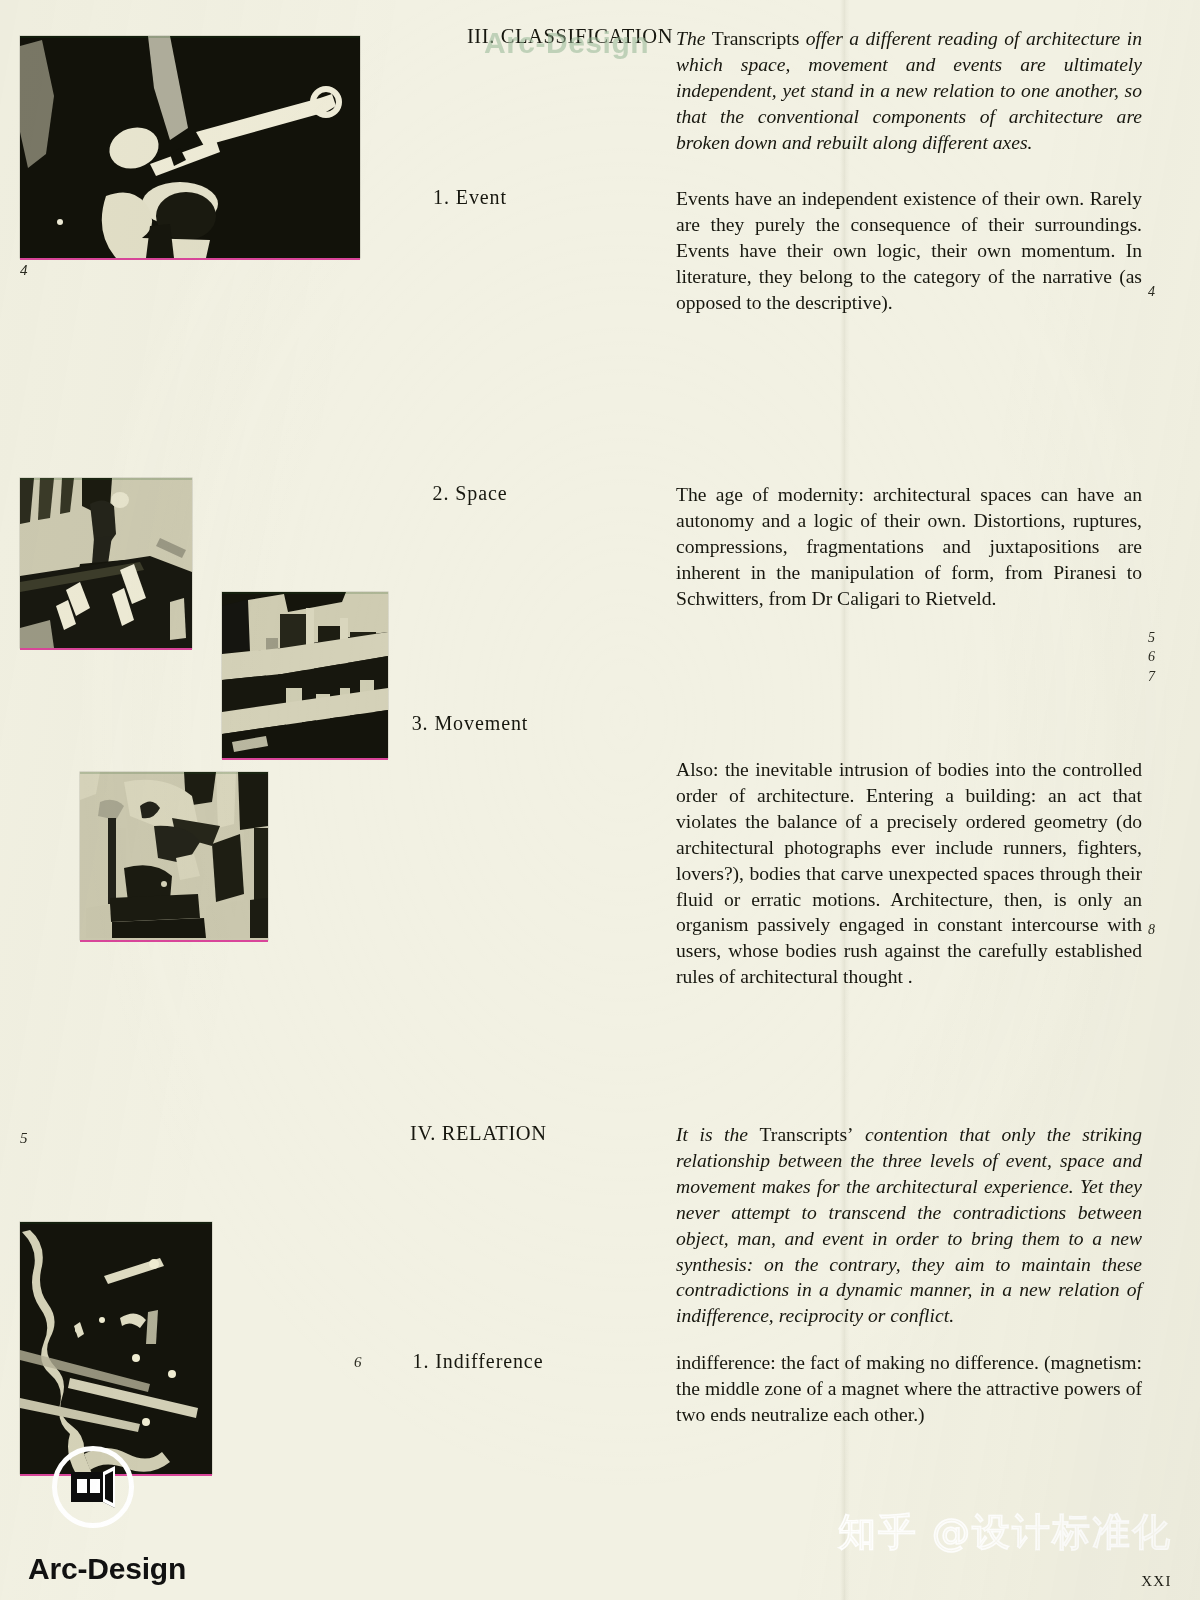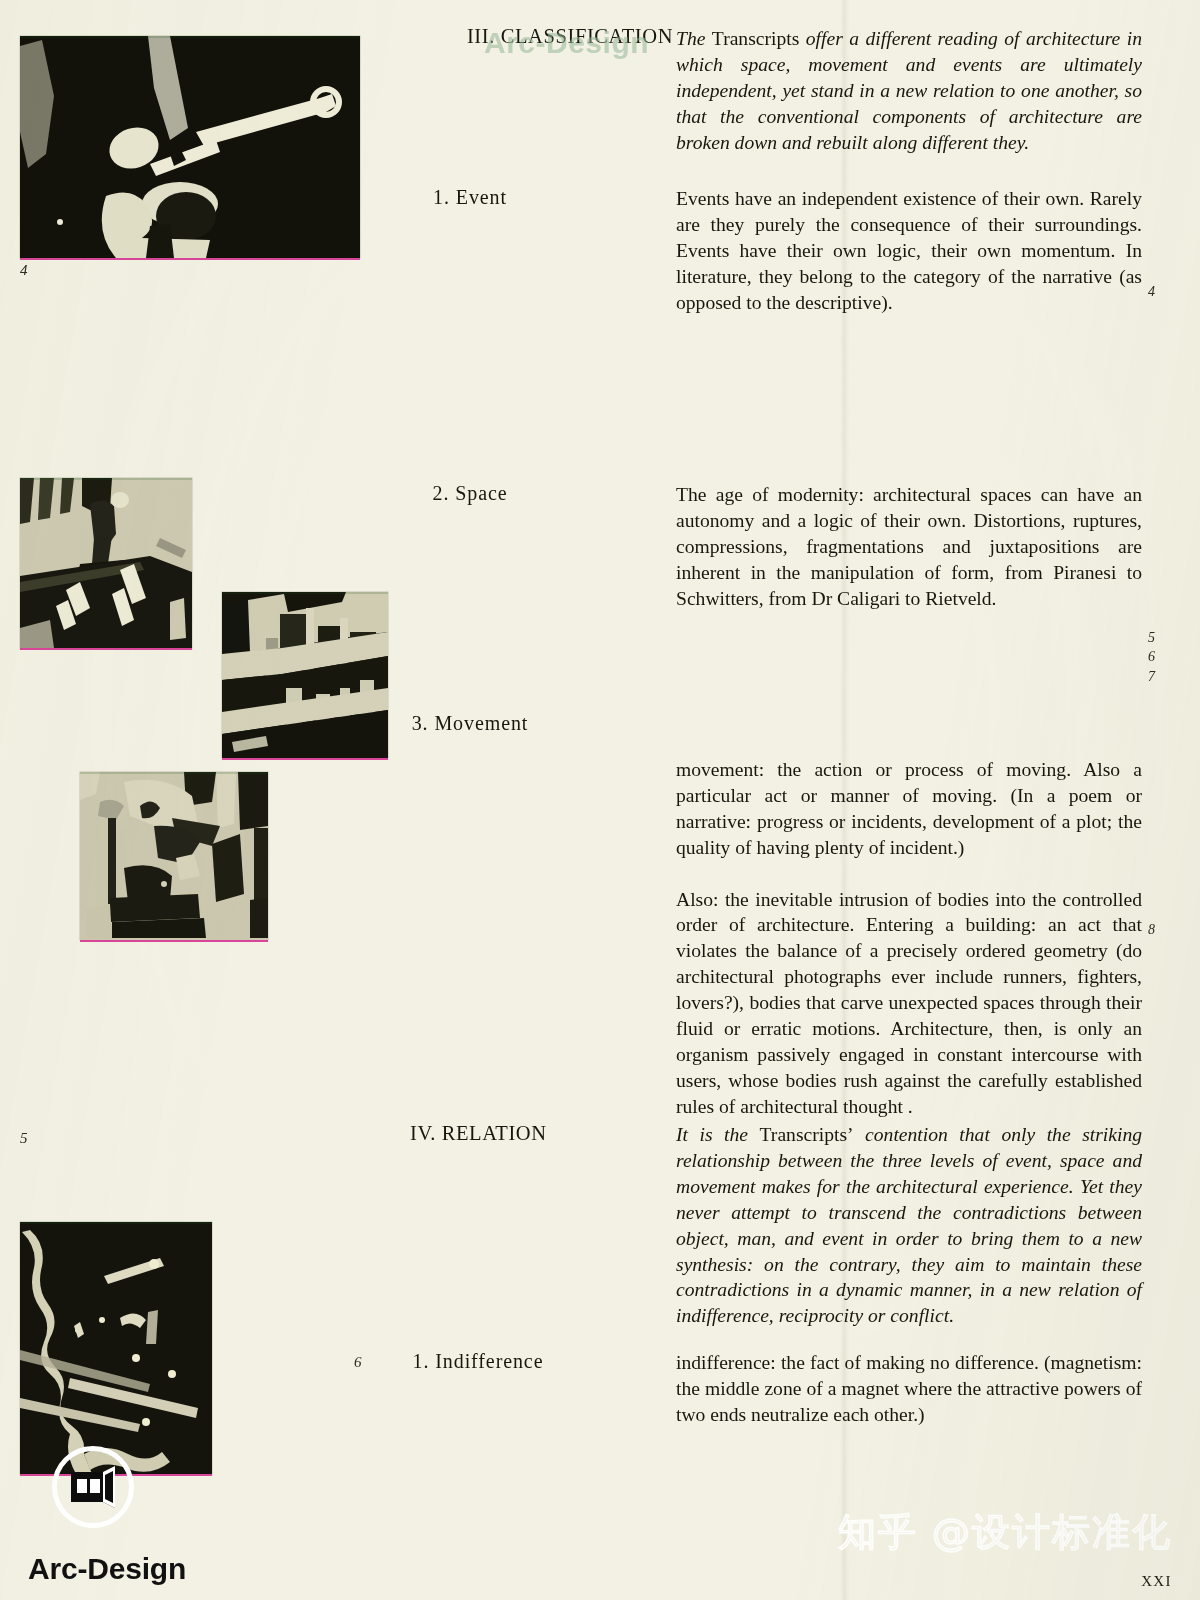--- a/index.html
+++ b/index.html
@@ -304,36 +304,35 @@
         <circle cx="58" cy="108" r="3" fill="#efecd2"></circle>
         <path d="M54 104 L60 100 L64 112 L58 116 Z" fill="#e2dfc6"></path>
       </svg>
     </div>
 
   </div>
 
   <div class="heading" style="left:410px; top:25px; text-align:center; width:320px;">III.  CLASSIFICATION</div>
 
   <div class="body-col italic" style="top:26px;">
-    <p><span>The </span><span class="roman">Transcripts</span><span> offer a different reading of architecture in which space, movement and events are ultimately independent, yet stand in a new relation to one another, so that the conventional components of architecture are broken down and rebuilt along different they.</span></p>
+    <p><span>The </span><span class="roman">Transcripts</span><span> offer a different reading of architecture in which space, movement and events are ultimately independent, yet stand in a new relation to one another, so that the conventional components of architecture are broken down and rebuilt along different axes.</span></p>
   </div>
 
   <div class="heading sub" style="left:340px; top:186px;">1.  Event</div>
   <div class="body-col" style="top:186px;">
     <p>Events have an independent existence of their own. Rarely are they purely the consequence of their surroundings. Events have their own logic, their own momentum. In literature, they belong to the category of the narrative (as opposed to the descriptive).</p>
   </div>
 
   <div class="heading sub" style="left:340px; top:482px;">2.  Space</div>
   <div class="body-col" style="top:482px;">
     <p>The age of modernity: architectural spaces can have an autonomy and a logic of their own. Distortions, ruptures, compressions, fragmentations and juxtapositions are inherent in the manipulation of form, from Piranesi to Schwitters, from Dr Caligari to Rietveld.</p>
   </div>
 
   <div class="heading sub" style="left:340px; top:712px;">3.  Movement</div>
   <div class="body-col" style="top:757px;">
-    <p>movement: the action or process of moving. Also a particular act or manner of moving. (In a poem or narrative: progress or incidents, development of a plot; the quality of having plenty of incident.)</p>
     <p>Also: the inevitable intrusion of bodies into the controlled order of architecture. Entering a building: an act that violates the balance of a precisely ordered geometry (do architectural photographs ever include runners, fighters, lovers?), bodies that carve unexpected spaces through their fluid or erratic motions. Architecture, then, is only an organism passively engaged in constant intercourse with users, whose bodies rush against the carefully established rules of architectural thought .</p>
   </div>
 
   <div class="heading" style="left:410px; top:1122px; text-align:left; width:320px;">IV.  RELATION</div>
   <div class="body-col italic" style="top:1122px;">
     <p><span>It is the </span><span class="roman">Transcripts’</span><span> contention that only the striking relationship between the three levels of event, space and movement makes for the architectural experience. Yet they never attempt to transcend the contradictions between object, man, and event in order to bring them to a new synthesis: on the contrary, they aim to maintain these contradictions in a dynamic manner, in a new relation of indifference, reciprocity or conflict.</span></p>
   </div>
 
   <div class="heading sub" style="left:348px; top:1350px;">1.  Indifference</div>
   <div class="body-col" style="top:1350px;">

